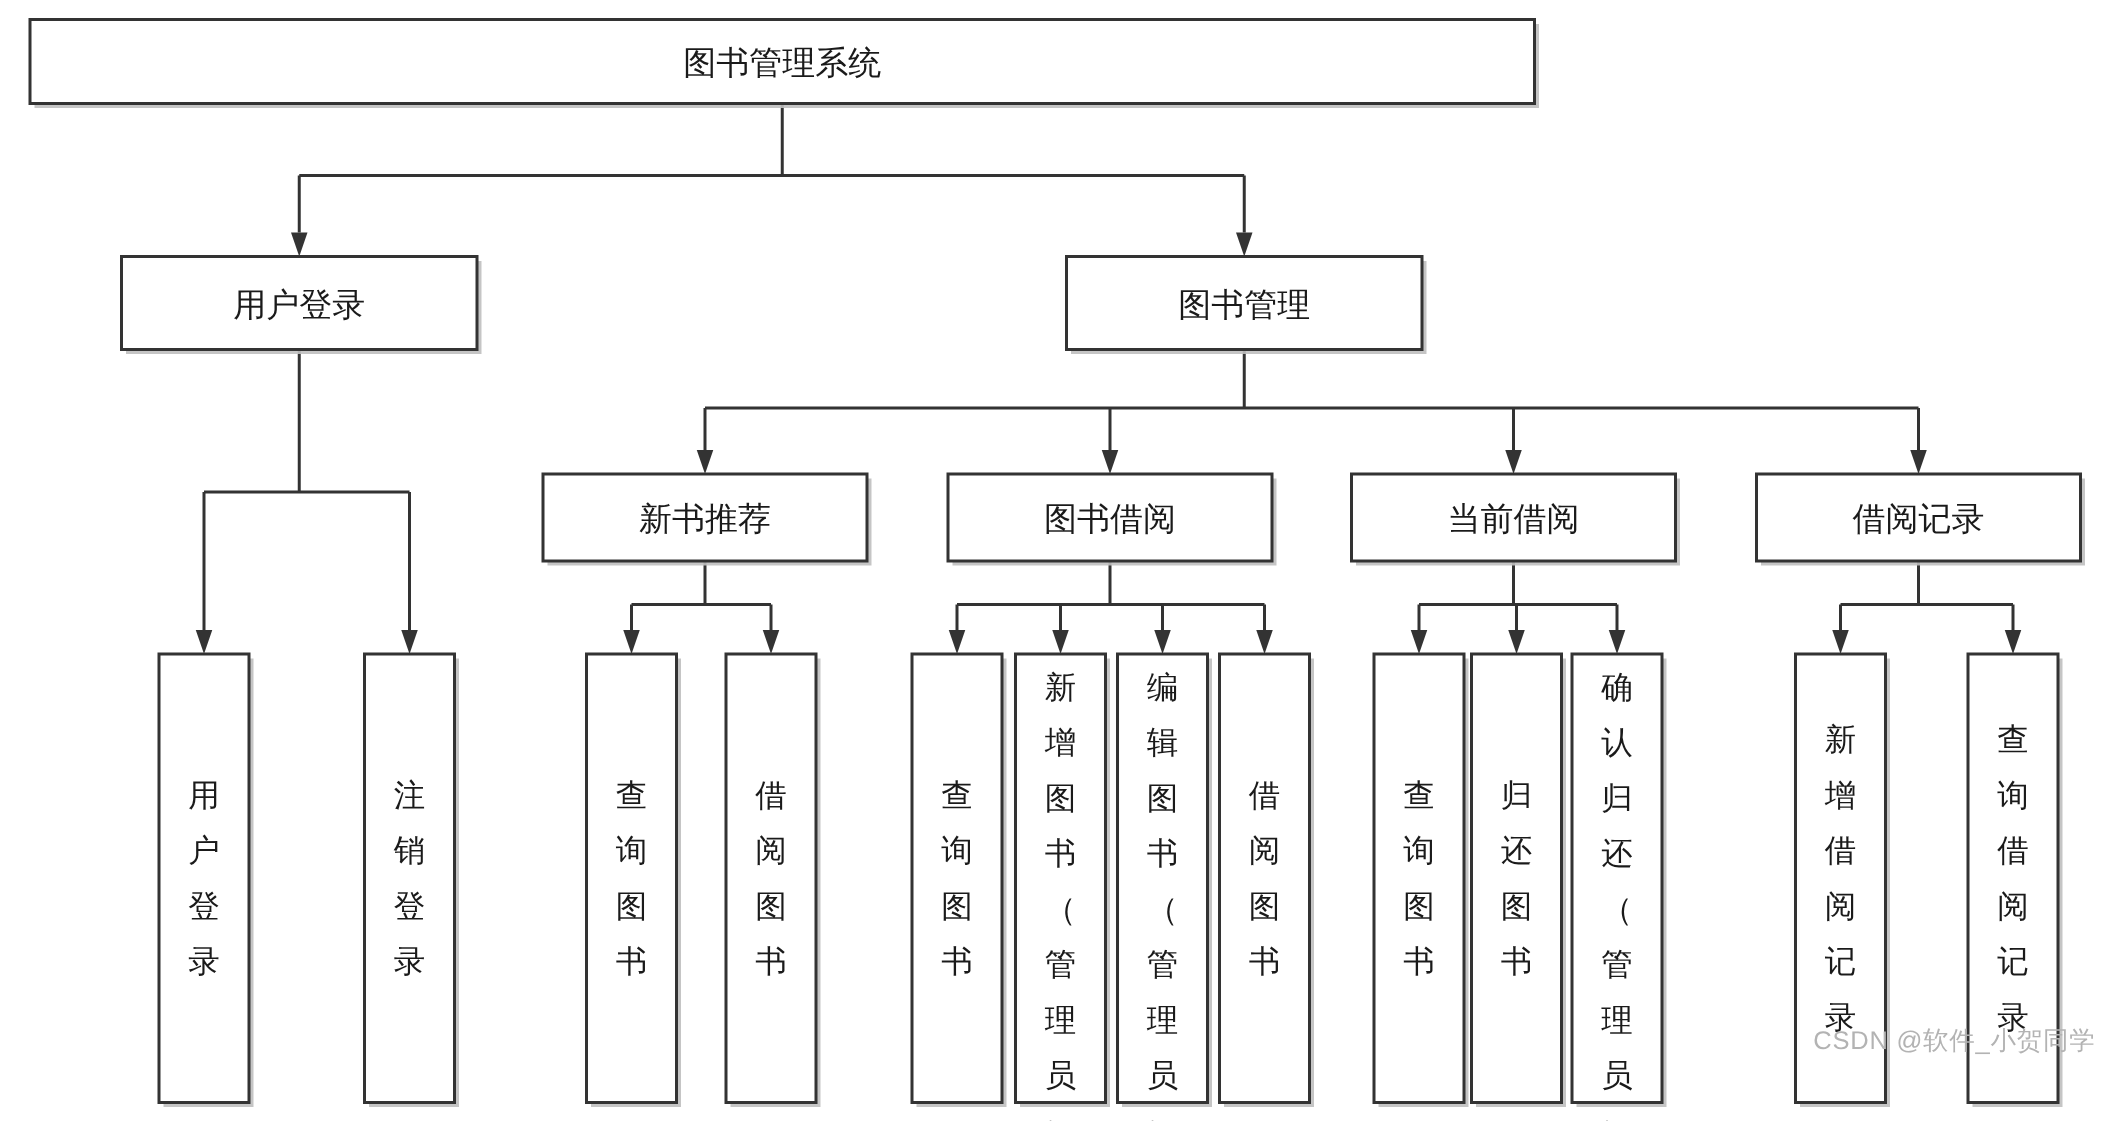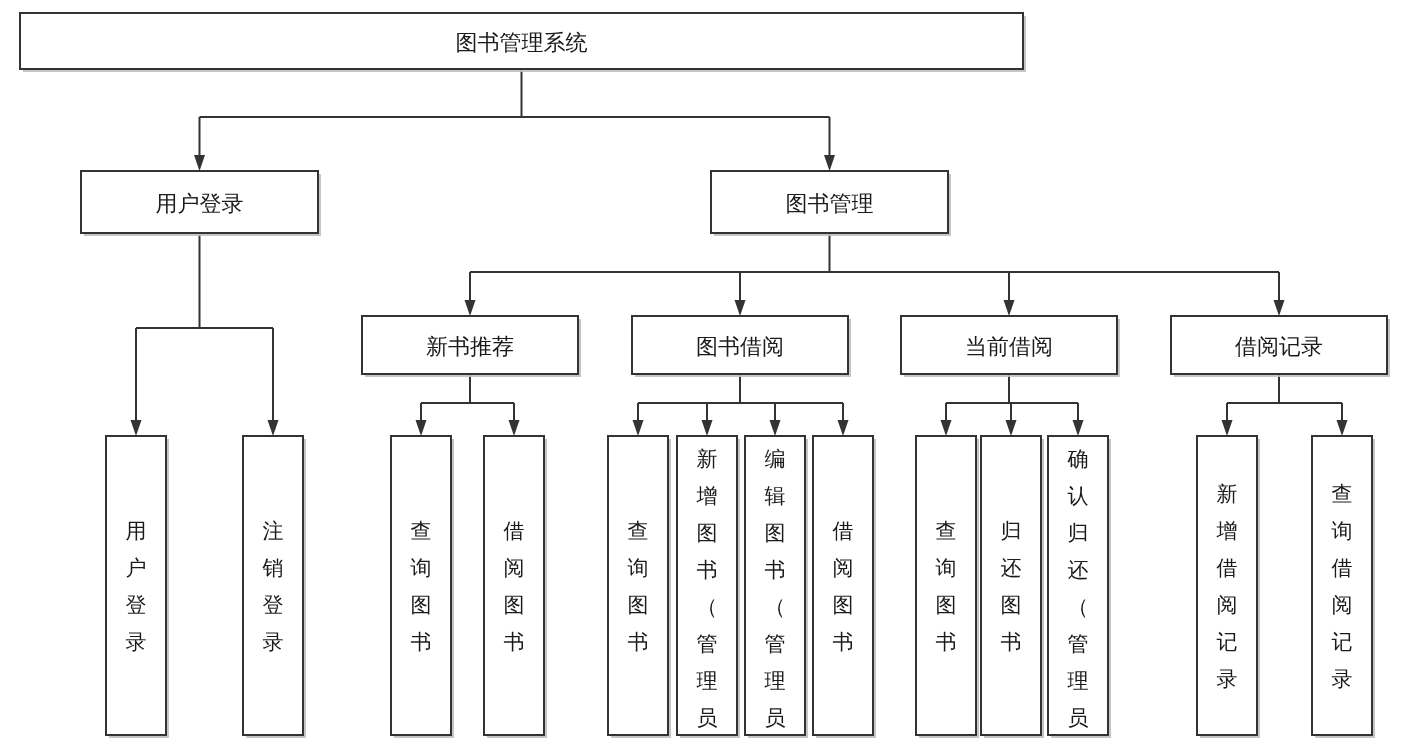--- a/index.html
+++ b/index.html
@@ -241,13 +241,14 @@
           <rect x="1197" y="436" width="60" height="299" class="node-box"></rect>
           <text x="1227" y="0" class="node-label vertical-char"><tspan x="1227" y="493">新</tspan><tspan x="1227" y="530">增</tspan><tspan x="1227" y="567">借</tspan><tspan x="1227" y="604">阅</tspan><tspan x="1227" y="641">记</tspan><tspan x="1227" y="678">录</tspan></text>
         </g>
         <g>
           <rect x="1315" y="439" width="60" height="299" class="node-shadow"></rect>
           <rect x="1312" y="436" width="60" height="299" class="node-box"></rect>
           <text x="1342" y="0" class="node-label vertical-char"><tspan x="1342" y="493">查</tspan><tspan x="1342" y="530">询</tspan><tspan x="1342" y="567">借</tspan><tspan x="1342" y="604">阅</tspan><tspan x="1342" y="641">记</tspan><tspan x="1342" y="678">录</tspan></text>
         </g>
       </g>
     </svg>
+  <div class="watermark">CSDN @软件_小贺同学</div>
 </div>
 
 </body></html>

